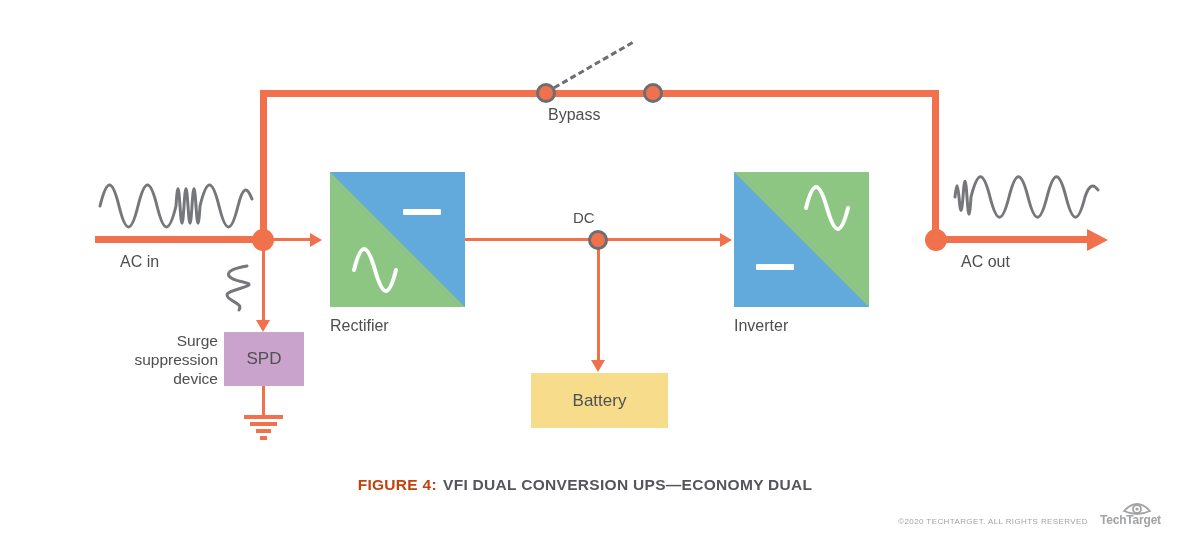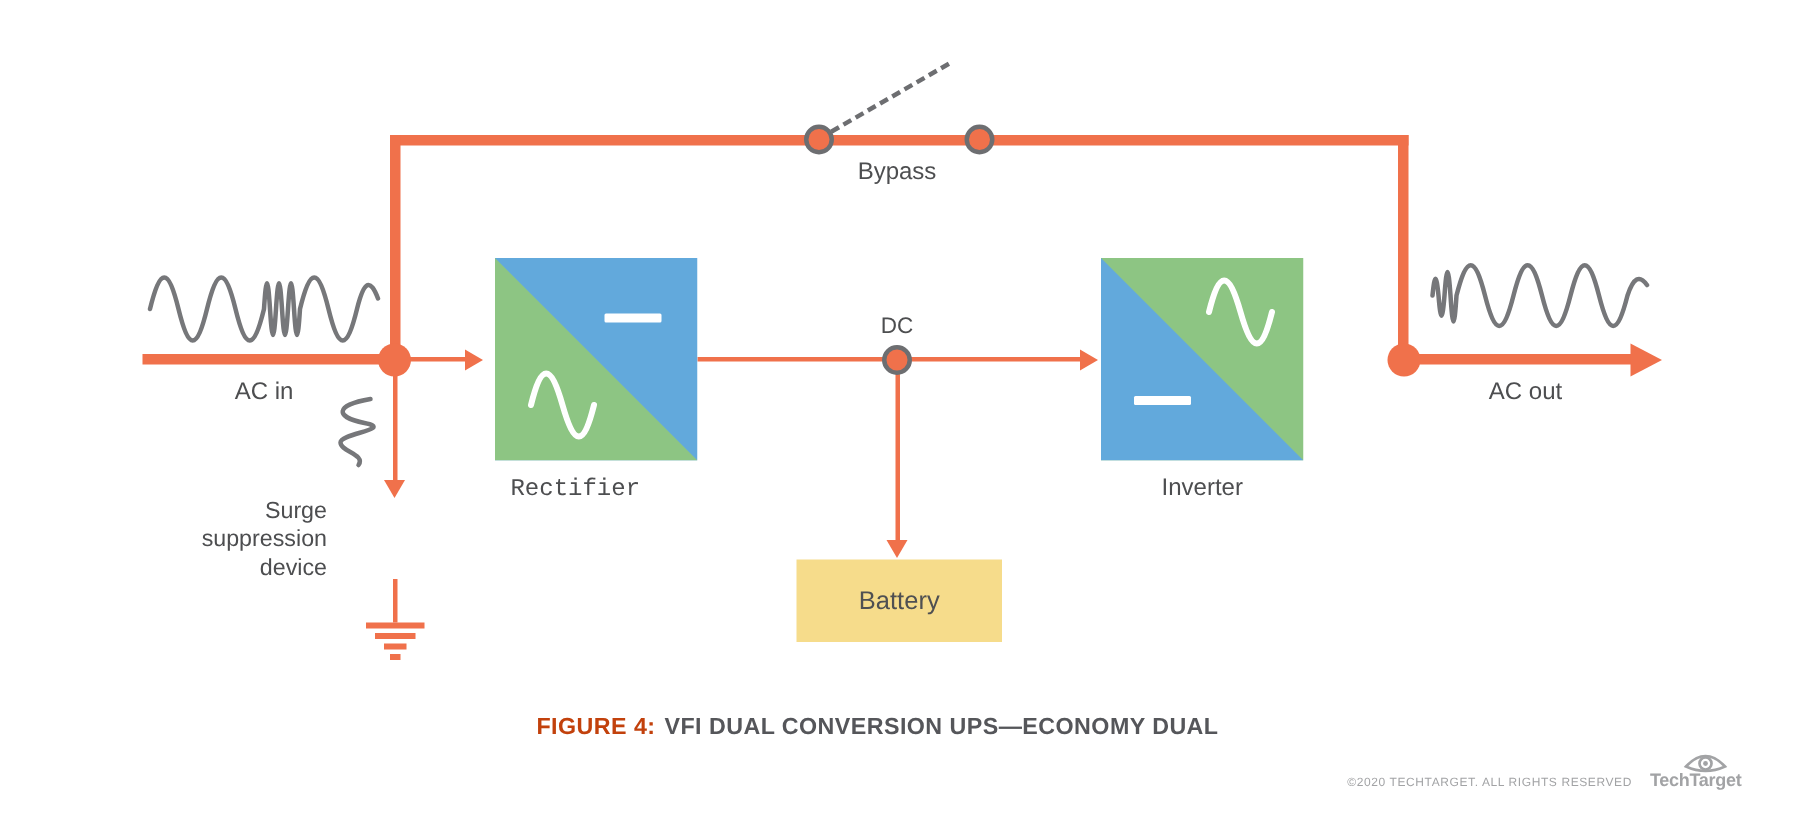--- a/index.html
+++ b/index.html
@@ -35,21 +35,21 @@
   .conv-inv  { left:734px; top:172px; }
   
   .jdot { position:absolute; width:22px; height:22px; border-radius:50%; background:#f0714b; }
   .sdot { position:absolute; width:20px; height:20px; border-radius:50%;
           background:#f0714b; border:3px solid #6d6e71; }
   .dash-gray { position:absolute; left:546px; top:91px; width:100px;
           border-top:3px dashed #6d6e71; transform:rotate(-30deg); transform-origin:left center; }
   
   .gbar { position:absolute; height:4px; background:#f0714b; }
   
-  .lbl { position:absolute; font-size:16px; color:#4d4e50; text-align:center; }
+  .lbl { position:absolute; font-size:16px; color:#4d4e50; text-align:left; }
   .lbl-under { width:135px; top:317px; }
   .side-lbl { position:absolute; left:116px; top:331px; width:102px;
               font-size:15.5px; line-height:19px; text-align:right; color:#4d4e50; }
   
   .caption { position:absolute; left:0; top:476px; width:1170px; text-align:center;
              font-size:15.5px; font-weight:bold; letter-spacing:0.3px; color:#55565a; }
   .caption .fig { color:#c2410c; margin-right:6px; }
   
   .copyright { position:absolute; right:112px; top:517px; font-size:8px;
                letter-spacing:0.4px; color:#a2a3a5; }
@@ -108,20 +108,23 @@
 
   <div class="conv conv-inv">
     <svg width="135" height="135" viewBox="0 0 135 135">
       <rect width="135" height="135" fill="#8dc583"></rect>
       <polygon points="0,0 135,135 0,135" fill="#62a9dc"></polygon>
       <rect x="22" y="92" width="38" height="6" rx="1" fill="#ffffff"></rect>
       <path d="M2,22 C9,-6 15,-6 23,22 C31,50 37,50 44,22" transform="translate(70,14)" fill="none" stroke="#ffffff" stroke-width="4" stroke-linecap="round"></path>
     </svg>
   </div>
 
+  <div class="box box-spd">
+    <span>SPD</span>
+  </div>
 
   <div class="box box-battery">
     <span>Battery</span>
   </div>
 
   <div class="jdot" style="left:252px; top:229px;"></div>
   <div class="jdot" style="left:925px; top:229px;"></div>
   <div class="sdot" style="left:588px; top:230px;"></div>
 
   <svg class="wave" style="left:98px; top:176px;" width="156" height="54" viewBox="0 0 156 54">
@@ -138,21 +141,21 @@
 
   <svg class="wave" style="left:218px; top:263px;" width="36" height="50" viewBox="0 0 36 50">
     <path d="M29,3 C5,7 5,15 25,19 C45,23 9,26 9,32 C9,38 26,40 21,47" fill="none" stroke="#76777a" stroke-width="3" stroke-linecap="round"></path>
   </svg>
 
   <div class="lbl" style="left:120px; top:253px; width:112px;">AC in</div>
   <div class="lbl" style="left:961px; top:253px; width:112px;">AC out</div>
   <div class="lbl" style="left:548px; top:106px; width:100px;">Bypass</div>
   <div class="lbl" style="left:573px; top:209px; width:50px; font-size:15px;">DC</div>
 
-  <div class="lbl lbl-under" style="left:316px;font-family:Liberation Mono, monospace;">Rectifier</div>
+  <div class="lbl lbl-under" style="left:330px;">Rectifier</div>
   <div class="lbl lbl-under" style="left:734px;">Inverter</div>
 
   <div class="side-lbl">Surge suppression device</div>
 
   <div class="caption">
     <span class="fig">FIGURE 4:</span><span>VFI DUAL CONVERSION UPS—ECONOMY DUAL</span>
   </div>
 
   <div class="copyright">©2020 TECHTARGET. ALL RIGHTS RESERVED</div>
   <div class="brand">

